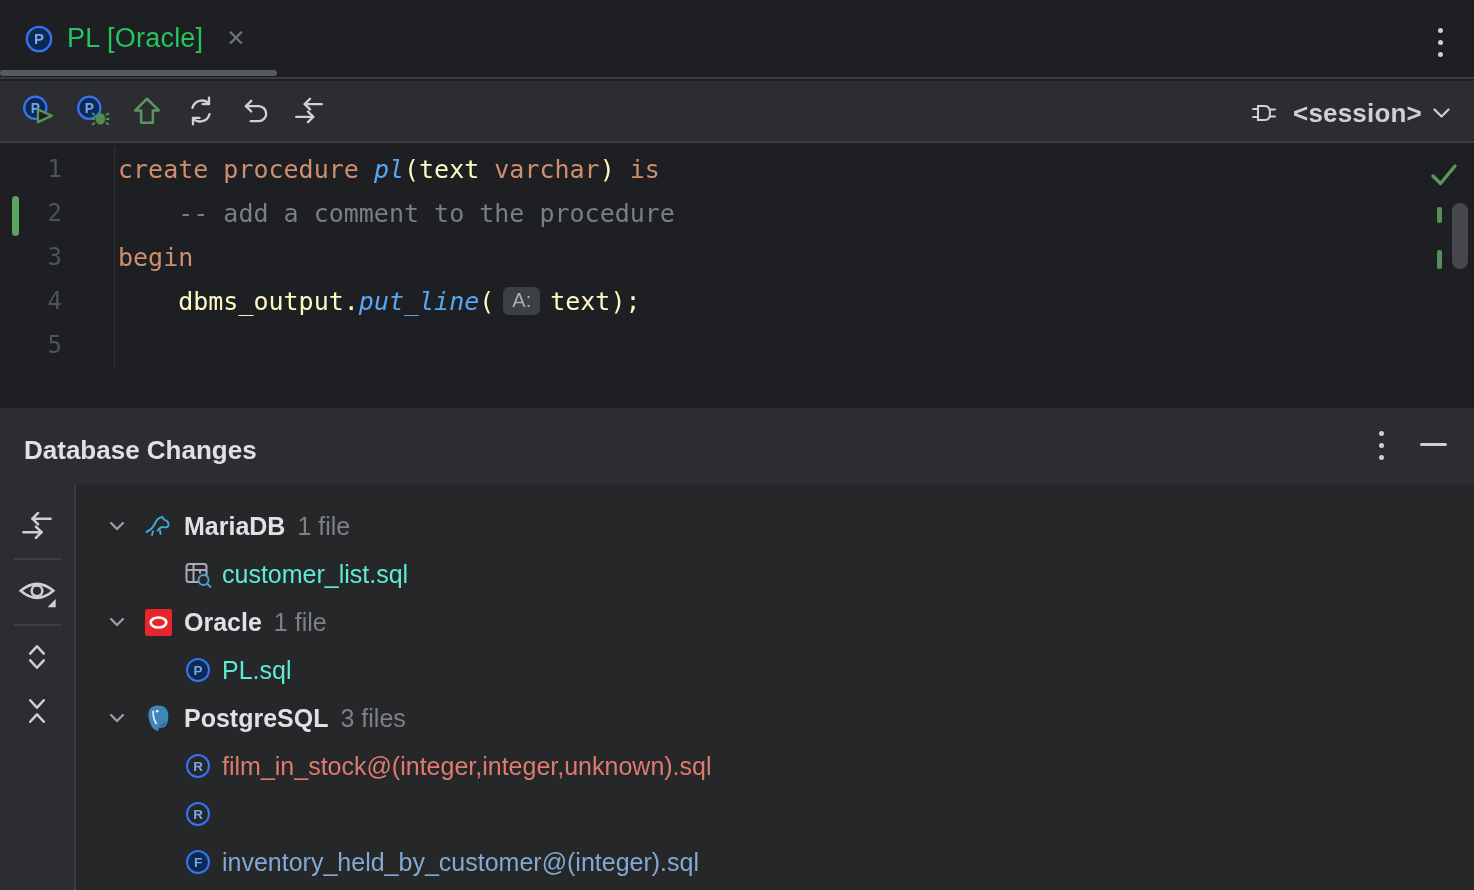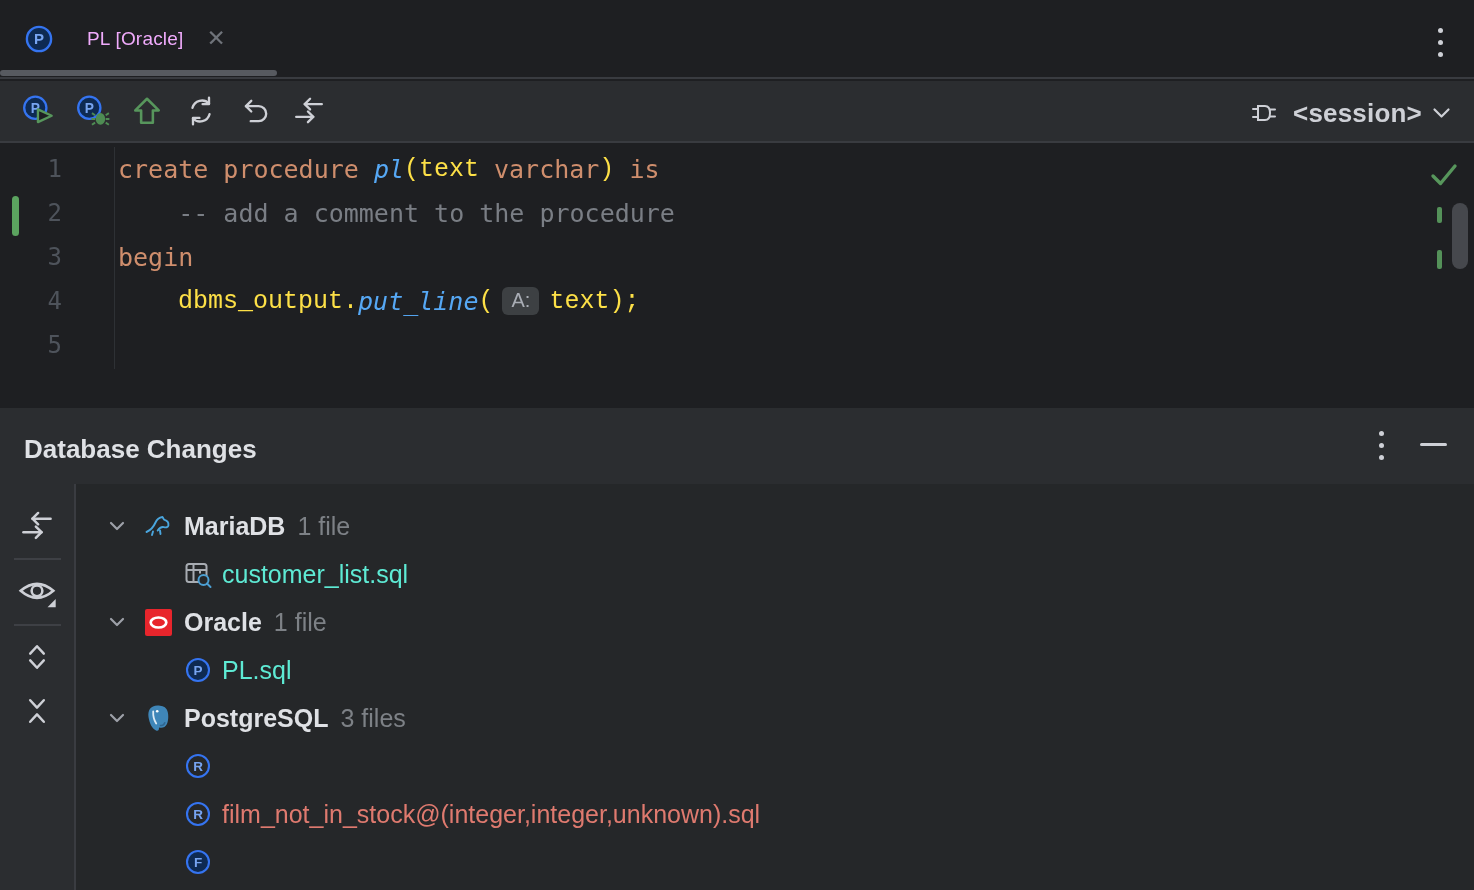--- a/index.html
+++ b/index.html
@@ -9,21 +9,21 @@
     background:#1E1F22; font-family:"Liberation Sans", sans-serif;
     -webkit-font-smoothing:antialiased;
   }
   svg { display:block; }
 
   
   .tabbar { position:absolute; top:0; left:0; right:0; height:79px;
             background:#1E1F22; border-bottom:2px solid #393B40; }
   .tab { position:absolute; left:0; top:0; height:77px; display:flex;
          align-items:center; padding:0 20px 0 24px; gap:13px; cursor:default; }
-  .tab-label { color:#f0abfc; font-size:19px; letter-spacing:.2px;margin-left:20px; }
+  .tab-label { color:#22c55e; font-size:27px; letter-spacing:.2px; }
   .tab-close { color:#6F737A; font-size:23px; margin-left:10px; line-height:1; }
   .tab-underline { position:absolute; left:0; top:70px; width:277px; height:6px;
                    background:#575A60; border-radius:3px; }
   .kebab { display:flex; flex-direction:column; align-items:center; gap:7px; }
   .kebab i { width:5px; height:5px; border-radius:50%; background:#CED0D6; }
   .tabbar .kebab { position:absolute; right:31px; top:28px; }
 
   
   .toolbar { position:absolute; top:81px; left:0; right:0; height:62px;
              background:#2B2D30; border-bottom:2px solid #393B40;
@@ -42,34 +42,34 @@
           color:#4E535B; font-family:"DejaVu Sans Mono", monospace; font-size:24px; }
   .change-bar { position:absolute; left:12px; top:51px; width:7px; height:40px;
                 border-radius:4px; background:#5BA35F; }
   .lines { position:absolute; left:118px; top:2px; right:80px; }
   .code-line { height:44px; display:flex; align-items:center;
                font-family:"DejaVu Sans Mono", monospace; font-size:25px; }
   .code-line span { white-space:pre; }
   .kw { color:#CF8E6D; }
   .fn { color:#56A8F5; font-style:italic; }
   .cm { color:#7A7E85; }
-  .pl { color:#fde047;font-family:Liberation Mono, monospace; }
+  .pl { color:#fef9c3; }
   .inlay { display:inline-block; margin:0 10px 0 9px; padding:2px 9px 4px;
            background:#3D4043; color:#A9ADB5; border-radius:6px;
            font-family:"Liberation Sans", sans-serif; font-size:20px; line-height:1.1; }
   .ok-check { position:absolute; right:15px; top:16px; }
   .stripe { position:absolute; right:32px; width:5px; border-radius:2px; background:#549159; }
   .stripe.s1 { top:62px; height:16px; }
   .stripe.s2 { top:105px; height:19px; }
   .scroll-thumb { position:absolute; right:6px; top:58px; width:16px; height:66px;
                   border-radius:8px; background:#46484D; }
 
   
   .panel-header { position:absolute; top:408px; left:0; right:0; height:87px;
-                  background:#2B2D30; border-bottom:5px solid #fde047; }
+                  background:#2B2D30; border-bottom:3px solid #fde047; }
   .panel-title { position:absolute; left:24px; top:50%; transform:translateY(-50%);
                  color:#DFE1E5; font-size:26px; font-weight:700; }
   .panel-header .kebab { position:absolute; right:90px; top:23px; }
   .minimize { position:absolute; right:27px; top:35px; width:27px; height:3px;
               background:#CED0D6; border-radius:1.5px; }
 
   
   .panel-body { position:absolute; top:484px; left:0; right:0; bottom:0; background:#252729; }
   .side-toolbar { position:absolute; left:0; top:0; bottom:0; width:76px;
                   background:#2B2D30; border-right:2px solid #3A3C41; }
@@ -332,37 +332,38 @@
         <span class="gcount">3 files</span>
       </div>
 
       <div class="trow file">
         <span class="ticon">
           <svg width="28" height="28" viewBox="0 0 28 28">
             <circle cx="14" cy="14" r="11" fill="none" stroke="#3574F0" stroke-width="2.1"></circle>
             <text x="14" y="18.8" text-anchor="middle" font-size="13.5" font-weight="bold" fill="#77A4F0" font-family="Liberation Sans, sans-serif">R</text>
           </svg>
         </span>
+        <span class="fname red">film_in_stock@(integer,integer,unknown).sql</span>
       </div>
 
       <div class="trow file">
         <span class="ticon">
           <svg width="28" height="28" viewBox="0 0 28 28">
             <circle cx="14" cy="14" r="11" fill="none" stroke="#3574F0" stroke-width="2.1"></circle>
             <text x="14" y="18.8" text-anchor="middle" font-size="13.5" font-weight="bold" fill="#77A4F0" font-family="Liberation Sans, sans-serif">R</text>
           </svg>
         </span>
-        <span class="fname red">film_not_in_stock@(integer,integer,unknown).sql</span>
       </div>
 
       <div class="trow file">
         <span class="ticon">
           <svg width="28" height="28" viewBox="0 0 28 28">
             <circle cx="14" cy="14" r="11" fill="#0E2A52" stroke="#3574F0" stroke-width="2.1"></circle>
             <text x="14" y="18.8" text-anchor="middle" font-size="13.5" font-weight="bold" fill="#77A4F0" font-family="Liberation Sans, sans-serif">F</text>
           </svg>
         </span>
+        <span class="fname blue2">inventory_held_by_customer@(integer).sql</span>
       </div>
 
     </div>
   </div>
 
 </div>
 
 </body></html>

